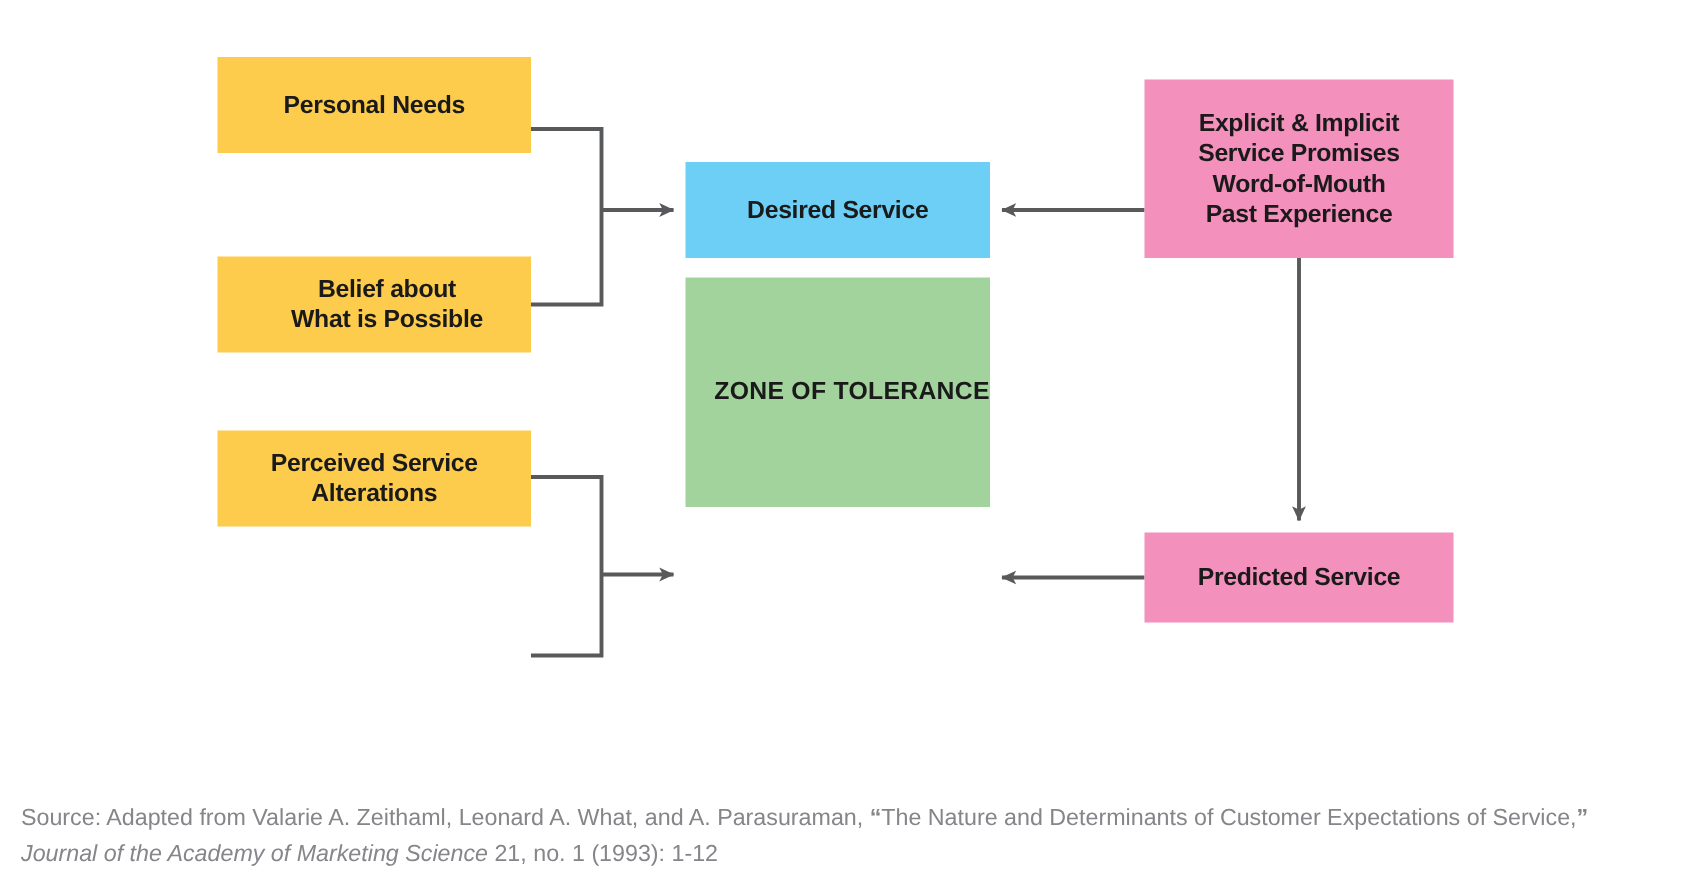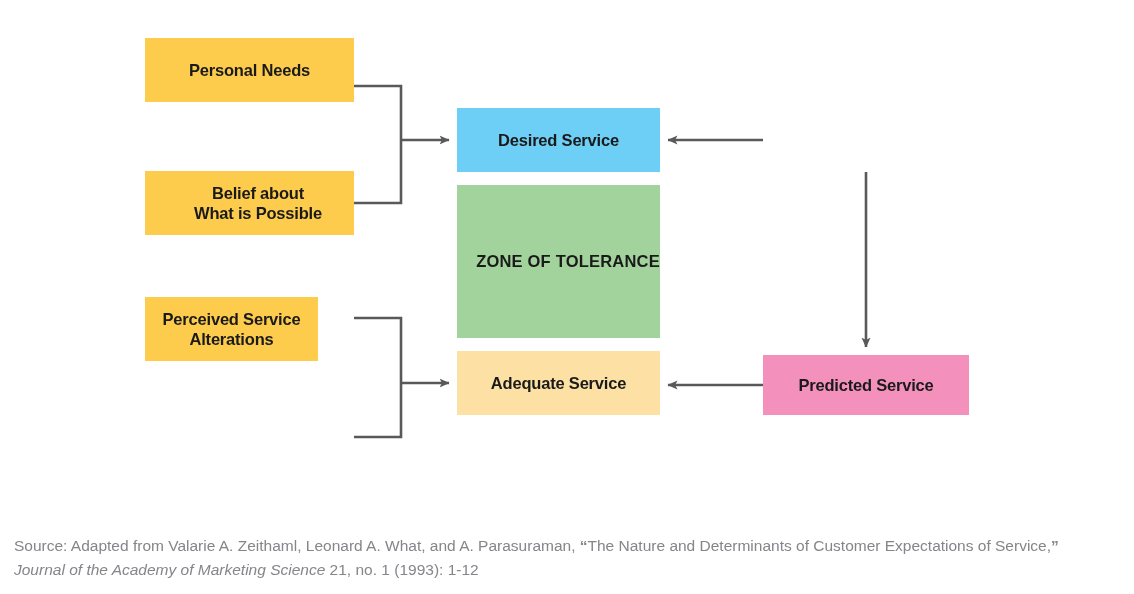--- a/index.html
+++ b/index.html
@@ -107,37 +107,40 @@
 
   <div class="box box-driver" style="left:145px; top:38px; width:209px; height:64px; background:#FDCC4C;">
     <span class="box-label">Personal Needs</span>
   </div>
 
   <div class="box box-driver" style="left:145px; top:171px; width:209px; height:64px; background:#FDCC4C;padding-left:17px;">
     <span class="box-label">Belief about
 What is Possible</span>
   </div>
 
-  <div class="box box-driver" style="left:145px; top:297px; width:173px; height:64px; background:#FDCC4C;">
+  <div class="box box-driver" style="left:145px; top:287px; width:209px; height:64px; background:#FDCC4C;">
     <span class="box-label">Perceived Service
 Alterations</span>
   </div>
 
 
   <div class="box box-service" style="left:457px; top:108px; width:203px; height:64px; background:#6DCFF6;">
     <span class="box-label">Desired Service</span>
   </div>
 
   <div class="box box-zone" style="left:457px; top:185px; width:203px; height:153px; background:#A3D39C;">
     <span class="box-label">ZONE OF TOLERANCE</span>
   </div>
 
-  <div class="box box-service" style="left:457px; top:351px; width:203px; height:64px; background:#FDE0A3;">
-    <span class="box-label">Adequate Service</span>
+
+  <div class="box box-source" style="left:763px; top:53px; width:206px; height:119px; background:#F490BC;">
+    <span class="box-label">Explicit &amp; Implicit
+Service Promises
+Word-of-Mouth
+Past Experience</span>
   </div>
-
 
   <div class="box box-source" style="left:763px; top:355px; width:206px; height:60px; background:#F490BC;">
     <span class="box-label">Predicted Service</span>
   </div>
 </div>
 
 <div id="source-note"><span>Source: Adapted from Valarie A. Zeithaml, Leonard A. What, and A. Parasuraman, </span><span class="bold">“</span><span>The Nature and Determinants of Customer Expectations of Service,</span><span class="bold">”</span> <span class="ital">Journal of the Academy of Marketing Science</span><span> 21, no. 1 (1993): 1-12</span></div>
 
 </body></html>

